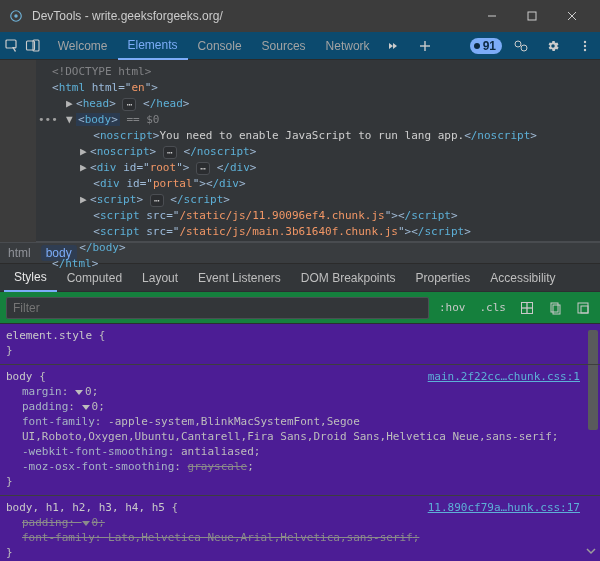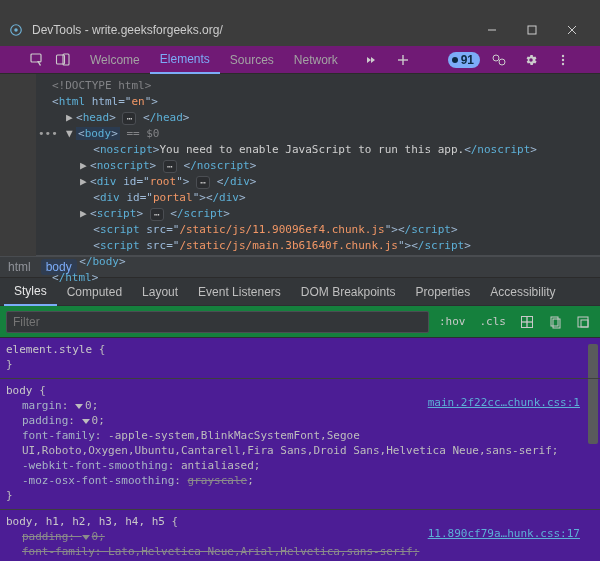--- a/index.html
+++ b/index.html
@@ -12,41 +12,40 @@
   height: 561px;
   overflow: hidden;
 }
 .titlebar {
   height: 32px;
   background: #3c3c3c;
   display: flex;
   align-items: center;
   padding: 0 8px;
   color: #ccc;
-  margin-top: 14px;
 }
 .titlebar .logo {
   width: 16px; height: 16px;
   margin-right: 8px;
   display: inline-flex; align-items:center; justify-content:center;
 }
 .titlebar .title { flex: 1; font-size: 12px; color: #ccc; }
 .titlebar .winbtn {
   width: 40px; height: 32px;
   display: inline-flex; align-items: center; justify-content: center;
   color: #ccc;
   cursor: pointer;
 }
 .toolbar {
   height: 28px;
-  background: #701a75;
+  background: #0c4a6e;
   border-bottom: 1px solid #2b2b2b;
   display: flex;
   align-items: center;
-  padding: 0 24px;
+  padding: 0 2px;
 }
 .tb-icon {
   width: 26px; height: 26px;
   display: inline-flex; align-items: center; justify-content: center;
   color: #ccc;
   cursor: pointer;
 }
 .tabs { display: flex; align-items: stretch; height: 28px; margin-left: 4px; }
 .tab {
   padding: 0 10px;
@@ -182,21 +181,21 @@
   position: relative;
 }
 .rule {
   padding: 4px 6px 6px 6px;
   border-bottom: 1px solid #3e3e3e;
   position: relative;
 }
 .rule .sel { color: #c9c9c9; }
 .rule .brace { color: #bdbdbd; }
 .rule .link {
-  position: absolute; top: 16px; right: 20px;
+  position: absolute; top: 4px; right: 20px;
   color: #5db0d7; text-decoration: underline;
   font-size: 11px;
 }
 .decl { padding-left: 16px; }
 .prop { color: #a6b4c4; }
 .colon { color: #bdbdbd; }
 .valv { color: #bdbdbd; }
 .tw { display:inline-block; width:0;height:0;border-left:4px solid transparent;border-right:4px solid transparent;border-top:5px solid #bdbdbd; margin-right:2px; vertical-align:middle; }
 .strike { text-decoration: line-through; color: #8b8b8b; }
 .strike .prop, .strike .valv, .strike .colon { color: #8b8b8b; }
@@ -246,20 +245,21 @@
   </span>
   <span class="tb-icon">
     <svg width="16" height="16" viewBox="0 0 16 16">
         <rect x="1.5" y="3" width="8" height="9" rx="1" fill="none" stroke="#ccc" stroke-width="1.1"></rect>
         <rect x="8" y="2" width="6" height="11" rx="1" fill="none" stroke="#ccc" stroke-width="1.1"></rect>
       </svg>
   </span>
   <div class="tabs">
     <div class="tab">Welcome</div>
     <div class="tab active">Elements</div>
+    <div class="tab">Console</div>
     <div class="tab">Sources</div>
     <div class="tab">Network</div>
   </div>
   <div class="tb-right">
     <span class="tb-icon">
       <svg width="12" height="12" viewBox="0 0 12 12">
           <path d="M2 3l4 3-4 3zM6 3l4 3-4 3z" fill="#ccc"></path>
         </svg>
     </span>
     <span class="tb-icon">
@@ -294,21 +294,21 @@
   </div>
 </div>
 
 <div class="dom-panel" style="height:182px;">
   <div class="dom-line indent0"><span class="tok-dim">&lt;!DOCTYPE html&gt;</span></div>
   <div class="dom-line indent0"><span class="tok-punc">&lt;</span><span class="tok-tag">html</span> <span class="tok-attr">html</span><span class="tok-punc">="</span><span class="tok-val">en</span><span class="tok-punc">"&gt;</span></div>
   <div class="dom-line indent1"><span class="twisty">▶</span><span class="tok-punc">&lt;</span><span class="tok-tag">head</span><span class="tok-punc">&gt;</span> <span class="dots-badge">⋯</span> <span class="tok-punc">&lt;</span><span class="tok-tag">/head</span><span class="tok-punc">&gt;</span></div>
 
   <div class="dom-line indent1"><span class="gutter-dots">•••</span><span class="twisty">▼</span><span class="sel-line"><span class="tok-punc">&lt;</span><span class="tok-tag">body</span><span class="tok-punc">&gt;</span></span> <span class="tok-dim">== $0</span></div>
 
-  <div class="dom-line indent2">  <span class="tok-punc">&lt;</span><span class="tok-tag">noscript</span><span class="tok-punc">&gt;</span><span class="tok-txt">You need to enable JavaScript to run this app.</span><span class="tok-punc">&lt;</span><span class="tok-tag">/noscript</span><span class="tok-punc">&gt;</span></div>
+  <div class="dom-line indent2">  <span class="tok-punc">&lt;</span><span class="tok-tag">noscript</span><span class="tok-punc">&gt;</span><span class="tok-txt">You need to enable JavaScript to run lang app.</span><span class="tok-punc">&lt;</span><span class="tok-tag">/noscript</span><span class="tok-punc">&gt;</span></div>
 
   <div class="dom-line indent2"><span class="twisty">▶</span><span class="tok-punc">&lt;</span><span class="tok-tag">noscript</span><span class="tok-punc">&gt;</span> <span class="dots-badge">⋯</span> <span class="tok-punc">&lt;</span><span class="tok-tag">/noscript</span><span class="tok-punc">&gt;</span></div>
 
   <div class="dom-line indent2"><span class="twisty">▶</span><span class="tok-punc">&lt;</span><span class="tok-tag">div</span> <span class="tok-attr">id</span><span class="tok-punc">="</span><span class="tok-val">root</span><span class="tok-punc">"&gt;</span> <span class="dots-badge">⋯</span> <span class="tok-punc">&lt;</span><span class="tok-tag">/div</span><span class="tok-punc">&gt;</span></div>
 
   <div class="dom-line indent2">  <span class="tok-punc">&lt;</span><span class="tok-tag">div</span> <span class="tok-attr">id</span><span class="tok-punc">="</span><span class="tok-val">portal</span><span class="tok-punc">"&gt;</span><span class="tok-punc">&lt;</span><span class="tok-tag">/div</span><span class="tok-punc">&gt;</span></div>
 
   <div class="dom-line indent2"><span class="twisty">▶</span><span class="tok-punc">&lt;</span><span class="tok-tag">script</span><span class="tok-punc">&gt;</span> <span class="dots-badge">⋯</span> <span class="tok-punc">&lt;</span><span class="tok-tag">/script</span><span class="tok-punc">&gt;</span></div>
 
   <div class="dom-line indent2">  <span class="tok-punc">&lt;</span><span class="tok-tag">script</span> <span class="tok-attr">src</span><span class="tok-punc">="</span><span class="tok-val">/static/js/11.90096ef4.chunk.js</span><span class="tok-punc">"&gt;</span><span class="tok-punc">&lt;</span><span class="tok-tag">/script</span><span class="tok-punc">&gt;</span></div>

